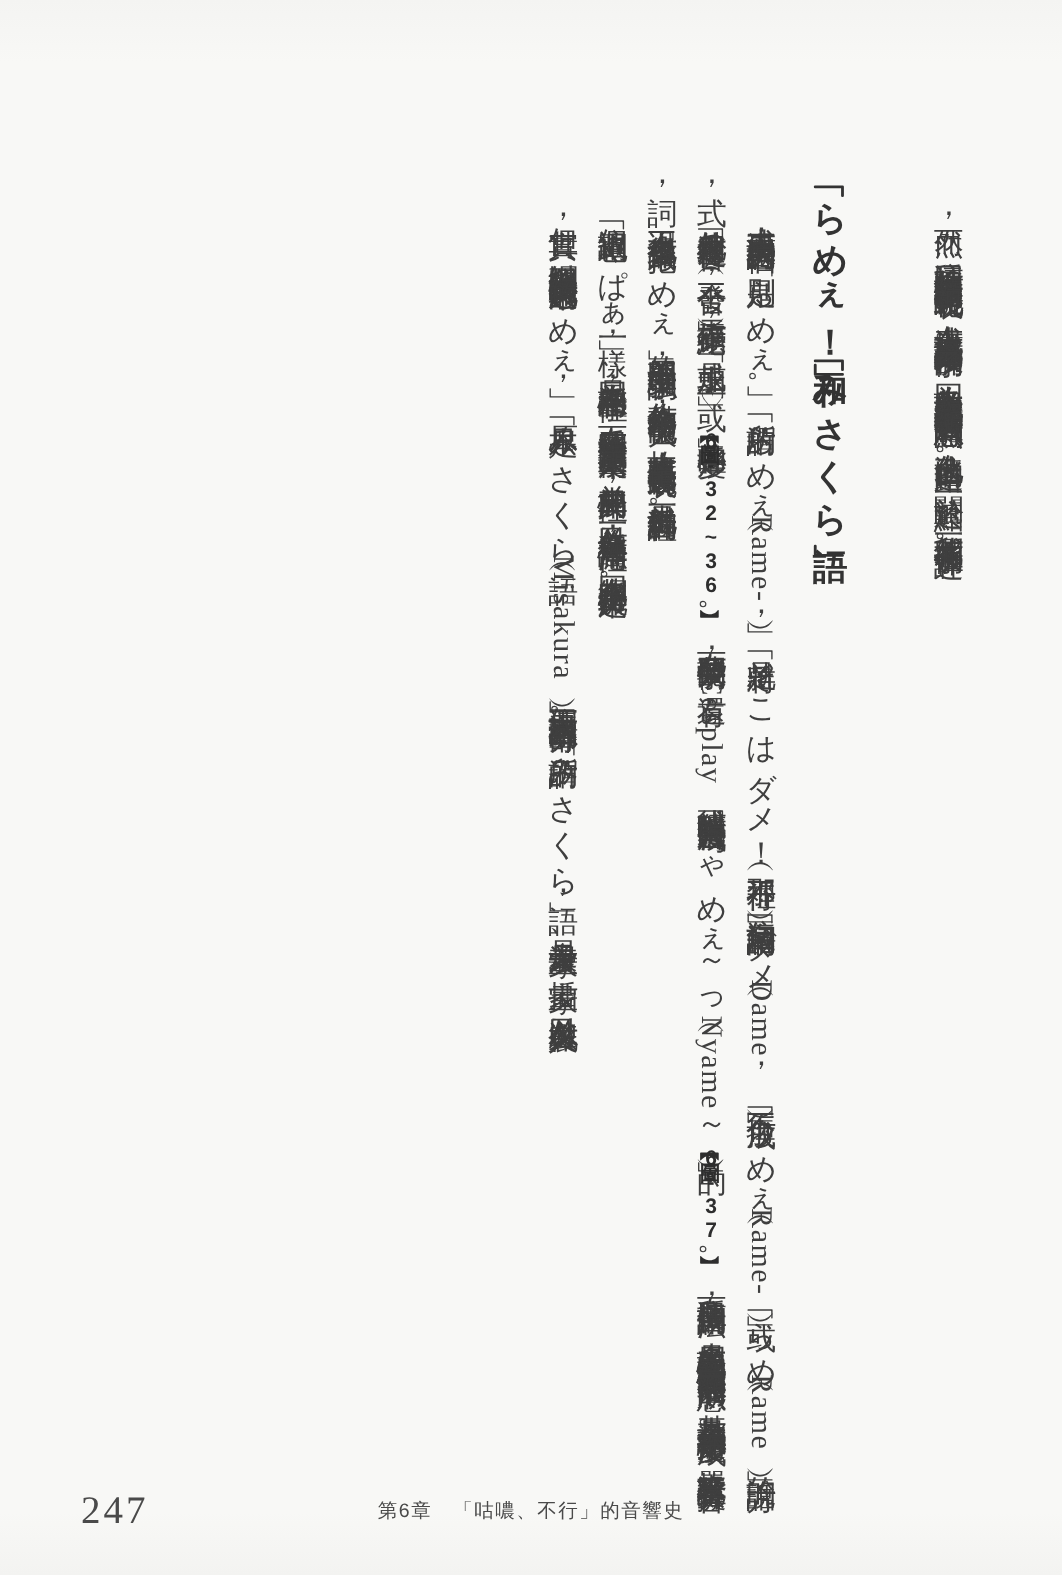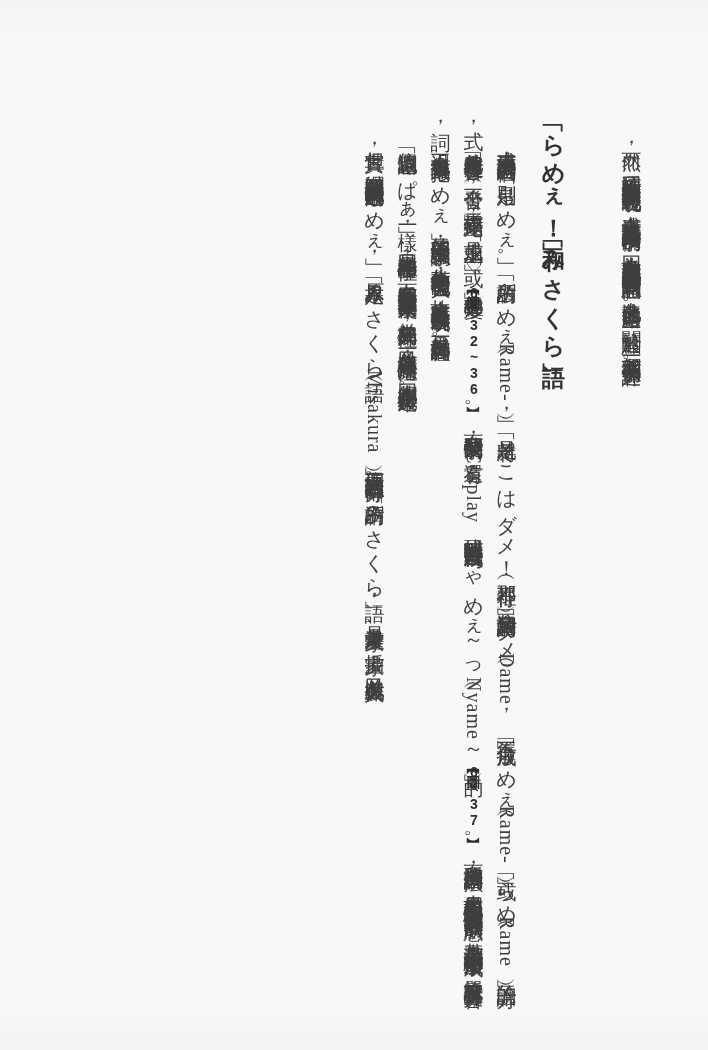--- a/index.html
+++ b/index.html
@@ -82,14 +82,18 @@
     <h2 class="heading">「らめぇ！」和「みさくら語」</h2>
 
     <p class="para"><span>成人漫畫兩大擬音詞的另一個，則是「らめぇ」。所謂的「らめぇ（Rame-）」，就是將「そこはダメ！（那裡不行！）」這句台詞語尾的「ダメ（Dame，不行）」換成「らめぇ（Rame-）」或「らめ（Rame）」的說話方式，此外還有用短促音「っ（不發音，表示停頓）」結尾，或是加上「！」或「♡」的各種變形</span><span class="fig">【圖6-32~36】</span><span>。而有些較罕見的例子，還有Cosplay成貓咪時與貓叫聲合成為「にゃめぇ～っ（Nyame～）」的</span><span class="fig">【圖6-37】</span><span>。而這種擬音詞的用法，大多是用於表現人物因性愛時的律動和快感而口齒不清的狀態，基本上都是台詞或手繪文字變形而成。嚴格來說其實不算擬音詞，不過也有很多作品只把「らめぇ」的部分用手繪文字強調，作為動作音的功能也很大，故本書將其視為模擬音效的表現，也就是擬音詞的一種。</span></p>
 
     <p class="para">這個詞也跟「くぱぁ」一樣，是因為語感和衝擊性，而在千禧年後開始被成人漫畫界大量使用；並由於其易用性，以及作為一種俚語高應用性，因此在網路上流行起來。</p>
 
     <p class="para">但其實，以網路俚語的形式流行起來的「らめぇ」，原本只是「みさくら語（Misakura）」這個更大語言體系的一部分。所謂的「みさくら語」，是身兼漫畫家、插畫家、以及遊戲製作人</p>
 
   </div>
 
+  <div class="footer-bar">
+    <span class="pagenum">247</span>
+    <div class="chapter"><span class="num">第6章</span><span>「咕噥、不行」的音響史</span></div>
+  </div>
 
 </div>
 
 </body></html>

